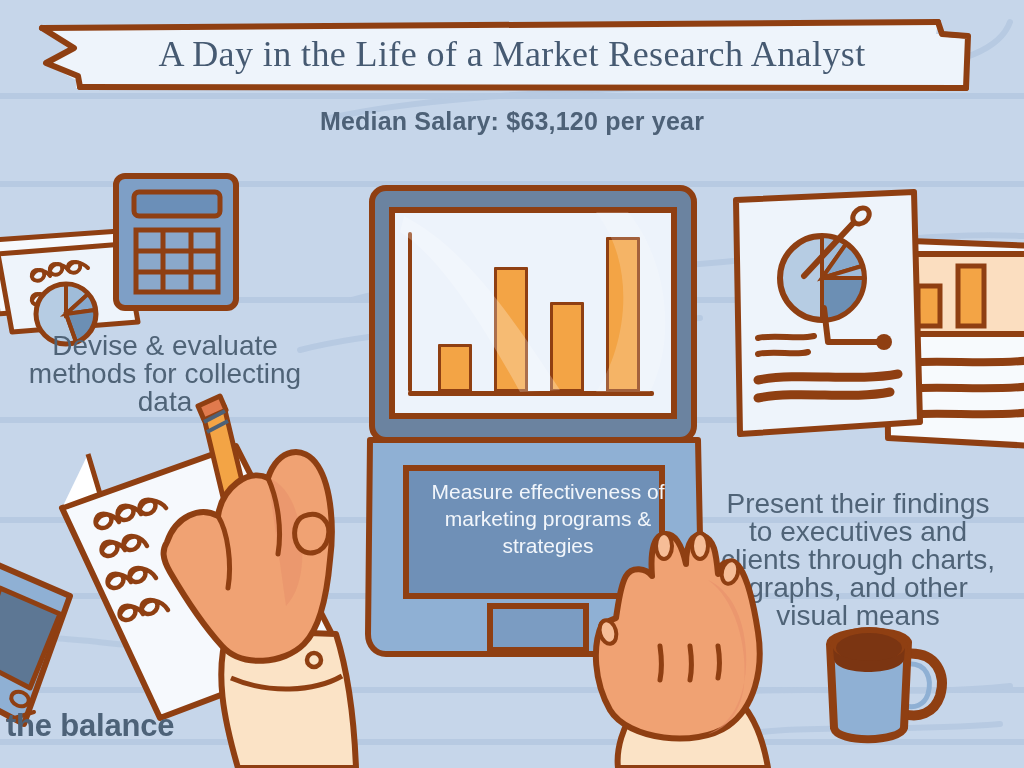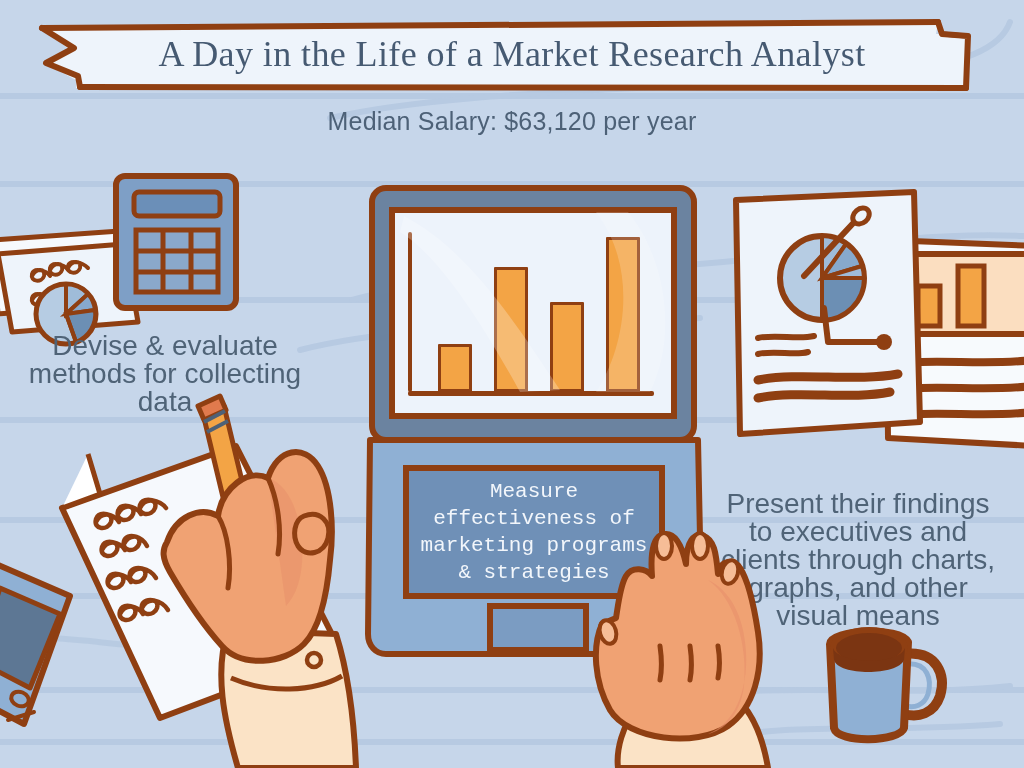--- a/index.html
+++ b/index.html
@@ -18,42 +18,42 @@
     position:absolute;left:0;top:0;width:952px;height:72px;
     display:flex;align-items:center;justify-content:center;
     font-family:Liberation Serif, serif;
     font-size:36px;color:#465a72;letter-spacing:.4px;
     text-align:center;white-space:nowrap;
   }
 
   
   #salary{
     position:absolute;left:0;top:107px;width:1024px;text-align:center;
-    font-size:25px;font-weight:normal;color:#4d6177;letter-spacing:.2px;
+    font-size:25px;font-weight:bold;color:#4d6177;letter-spacing:.2px;
   }
 
   
   .caption{
     position:absolute;color:#4f6377;font-size:28px;line-height:28px;text-align:center;
   }
   #caption-left{left:5px;top:332px;width:320px;}
   #caption-right{left:718px;top:490px;width:280px;}
 
   
   #logo{
     position:absolute;left:6px;top:708px;
     font-size:31px;font-weight:bold;color:#4d6278;letter-spacing:-.2px;
   }
 
   
   #laptop{position:absolute;left:364px;top:182px;width:340px;height:478px;}
   #laptop svg{position:absolute;left:0;top:0;}
   #screen-caption{
-    position:absolute;left:50px;top:296px;width:240px;
-    color:#f2f6fb;font-size:21px;line-height:27px;text-align:center;font-family:Liberation Mono, monospace;
+    position:absolute;left:64px;top:296px;width:240px;
+    color:#f2f6fb;font-size:21px;line-height:27px;text-align:center;
   }
   
   #barchart{position:absolute;left:408px;top:212px;width:250px;height:180px;}
   .bar{position:absolute;bottom:0;background:#f3a445;border:3px solid #8f3f12;box-sizing:border-box;border-radius:1px;}
   .axis-v{position:absolute;left:0;bottom:0;width:4px;background:#8f3f12;border-radius:2px;}
   .axis-h{position:absolute;left:0;bottom:-4px;height:5px;background:#8f3f12;border-radius:2px;}
 
   
   .obj{position:absolute;}
   .obj svg{position:absolute;left:0;top:0;overflow:visible;}
@@ -202,20 +202,21 @@
 
       <g fill="none" stroke="#8f3f12" stroke-width="5" stroke-linecap="round">
         <path d="M100,96 C110,112 114,144 110,168"></path>
         <path d="M150,58 C160,80 164,110 160,134"></path>
       </g>
 
       <path d="M186,96 C202,90 214,102 210,118 C206,134 188,138 180,126 C174,116 176,100 186,96 Z" fill="#f0a273" stroke="#8f3f12" stroke-width="5"></path>
     </svg>
   </div>
 
+  <div id="logo">the balance</div>
 
   <div id="laptop">
     <svg width="340" height="478" viewBox="0 0 340 478">
 
       <rect x="8" y="6" width="322" height="252" rx="14" fill="#6b83a0" stroke="#8f3f12" stroke-width="6"></rect>
 
       <rect x="28" y="28" width="282" height="206" fill="#edf3fb" stroke="#8f3f12" stroke-width="6"></rect>
 
       <path d="M6,258 L334,258 L338,452 C338,464 330,472 318,472 L22,472 C12,472 4,464 4,452 Z" fill="#8fb0d4" stroke="#8f3f12" stroke-width="6" stroke-linejoin="round"></path>
 

